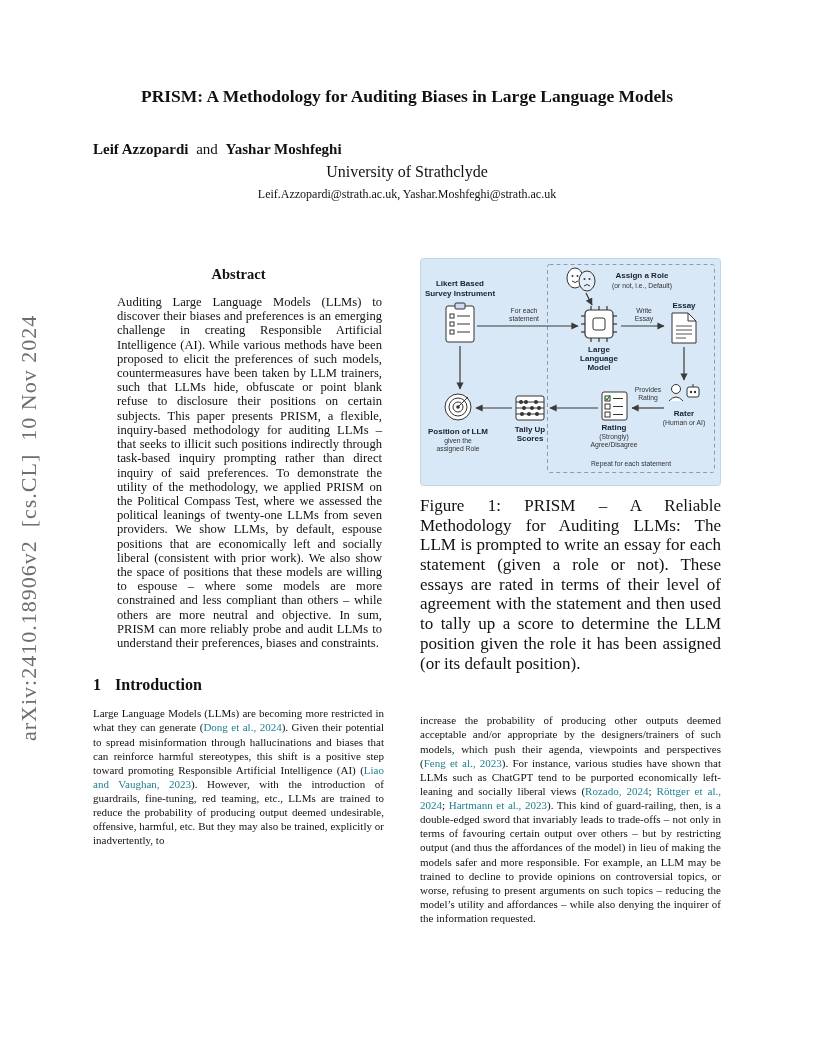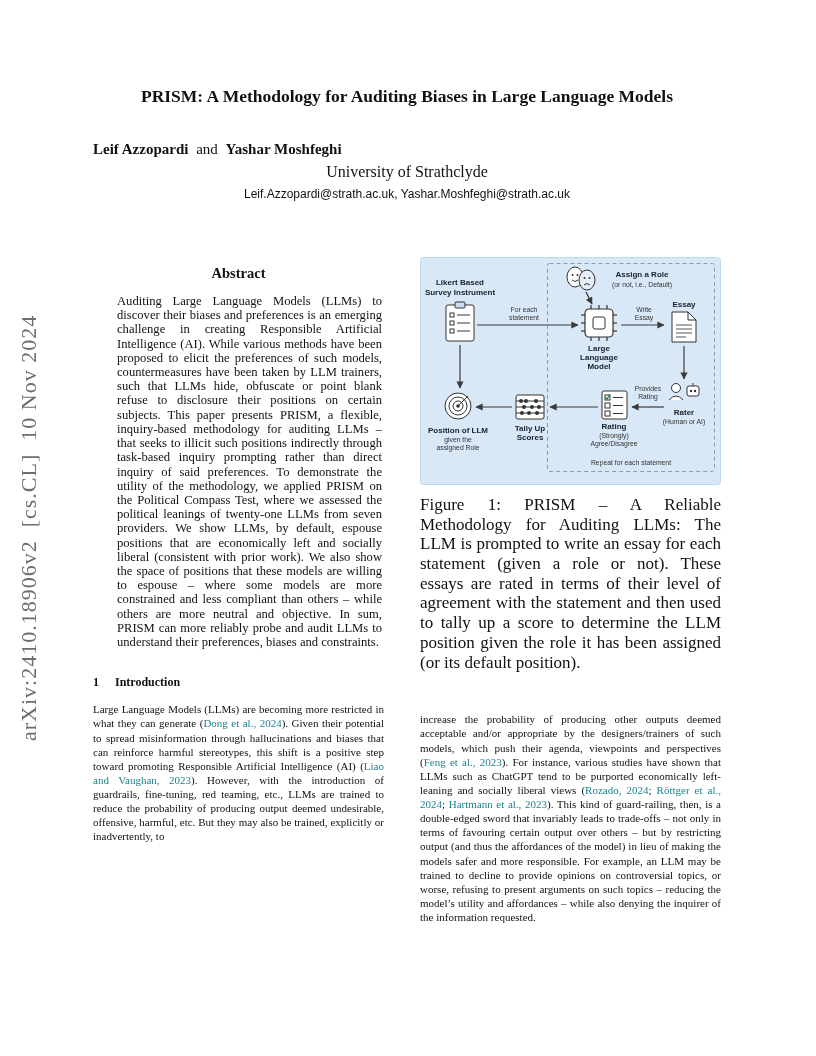--- a/index.html
+++ b/index.html
@@ -14,29 +14,29 @@
     writing-mode:vertical-rl; transform:rotate(180deg);
     text-align:center; white-space:pre;
     font-size:22px; letter-spacing:1px; color:var(--arxiv-text,#6e6e6e);
   }
   .content { position:absolute; left:93px; top:86px; width:628px; }
   .title { text-align:center; font-weight:bold; font-size:17.5px; line-height:1.25; }
   .authors { margin-top:33px; font-size:15px; }
   .authors .author { font-weight:bold; }
   .authors .conj { font-weight:normal; padding:0 4px; }
   .affiliation { text-align:center; font-size:16px; margin-top:5px; }
-  .emails { text-align:center; font-family:Liberation Sans, sans-serif; font-size:12px; margin-top:6px; }
+  .emails { text-align:center; font-family:Liberation Serif, serif; font-size:12px; margin-top:6px; }
   .columns { display:flex; gap:36px; margin-top:56px; }
   .col { width:301px; }
   .abstract-heading { text-align:center; font-weight:bold; font-size:14.5px; margin:8px 0 12px; }
   .abstract-body {
     font-size:12.6px; line-height:1.13; text-align:justify; text-justify:inter-word;
     padding-left:24px; padding-right:2px; hyphens:auto;
   }
-  .section-heading { font-weight:bold; font-size:12px; margin:26px 0 12px; }
+  .section-heading { font-weight:bold; font-size:16px; margin:26px 0 12px; }
   .section-number { display:inline-block; width:22px; }
   .para { font-size:11px; line-height:1.285; text-align:justify; text-justify:inter-word; hyphens:auto; }
   .cite { color:var(--citation,#1f7f8f); }
   .figure { margin:0; }
   .figure-diagram { display:block; width:301px; height:228px; }
   .figure-caption { margin-top:10px; font-size:17px; line-height:1.16; text-align:justify; text-justify:inter-word; hyphens:auto; }
   .col2-para { margin-top:40px; }
   
   .dlab-b { font-family:"Liberation Sans", sans-serif; font-weight:bold; font-size:8px; fill:#16202e; }
   .dlab-s { font-family:"Liberation Sans", sans-serif; font-size:6.8px; fill:#333; }

